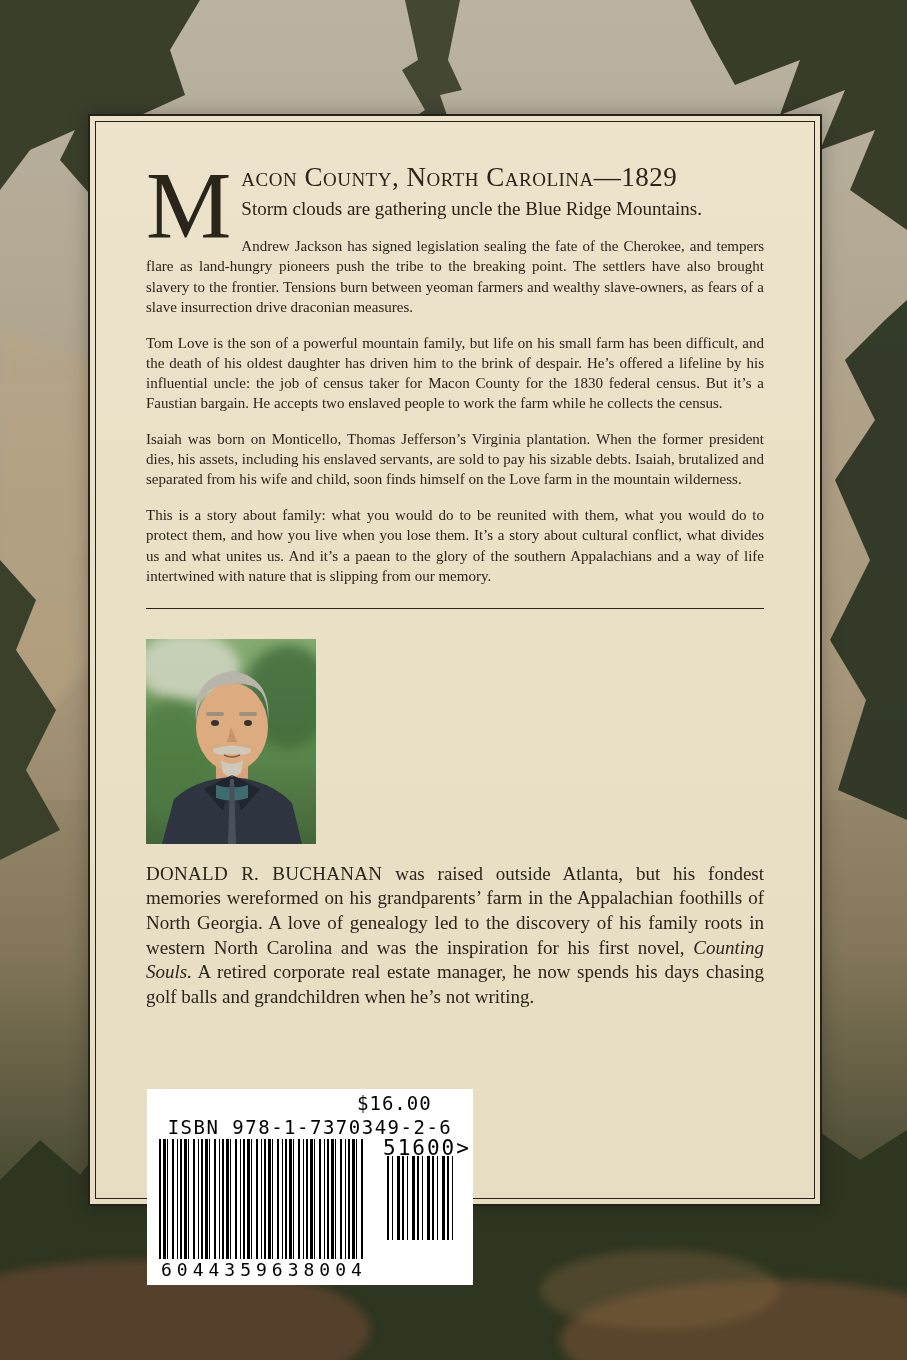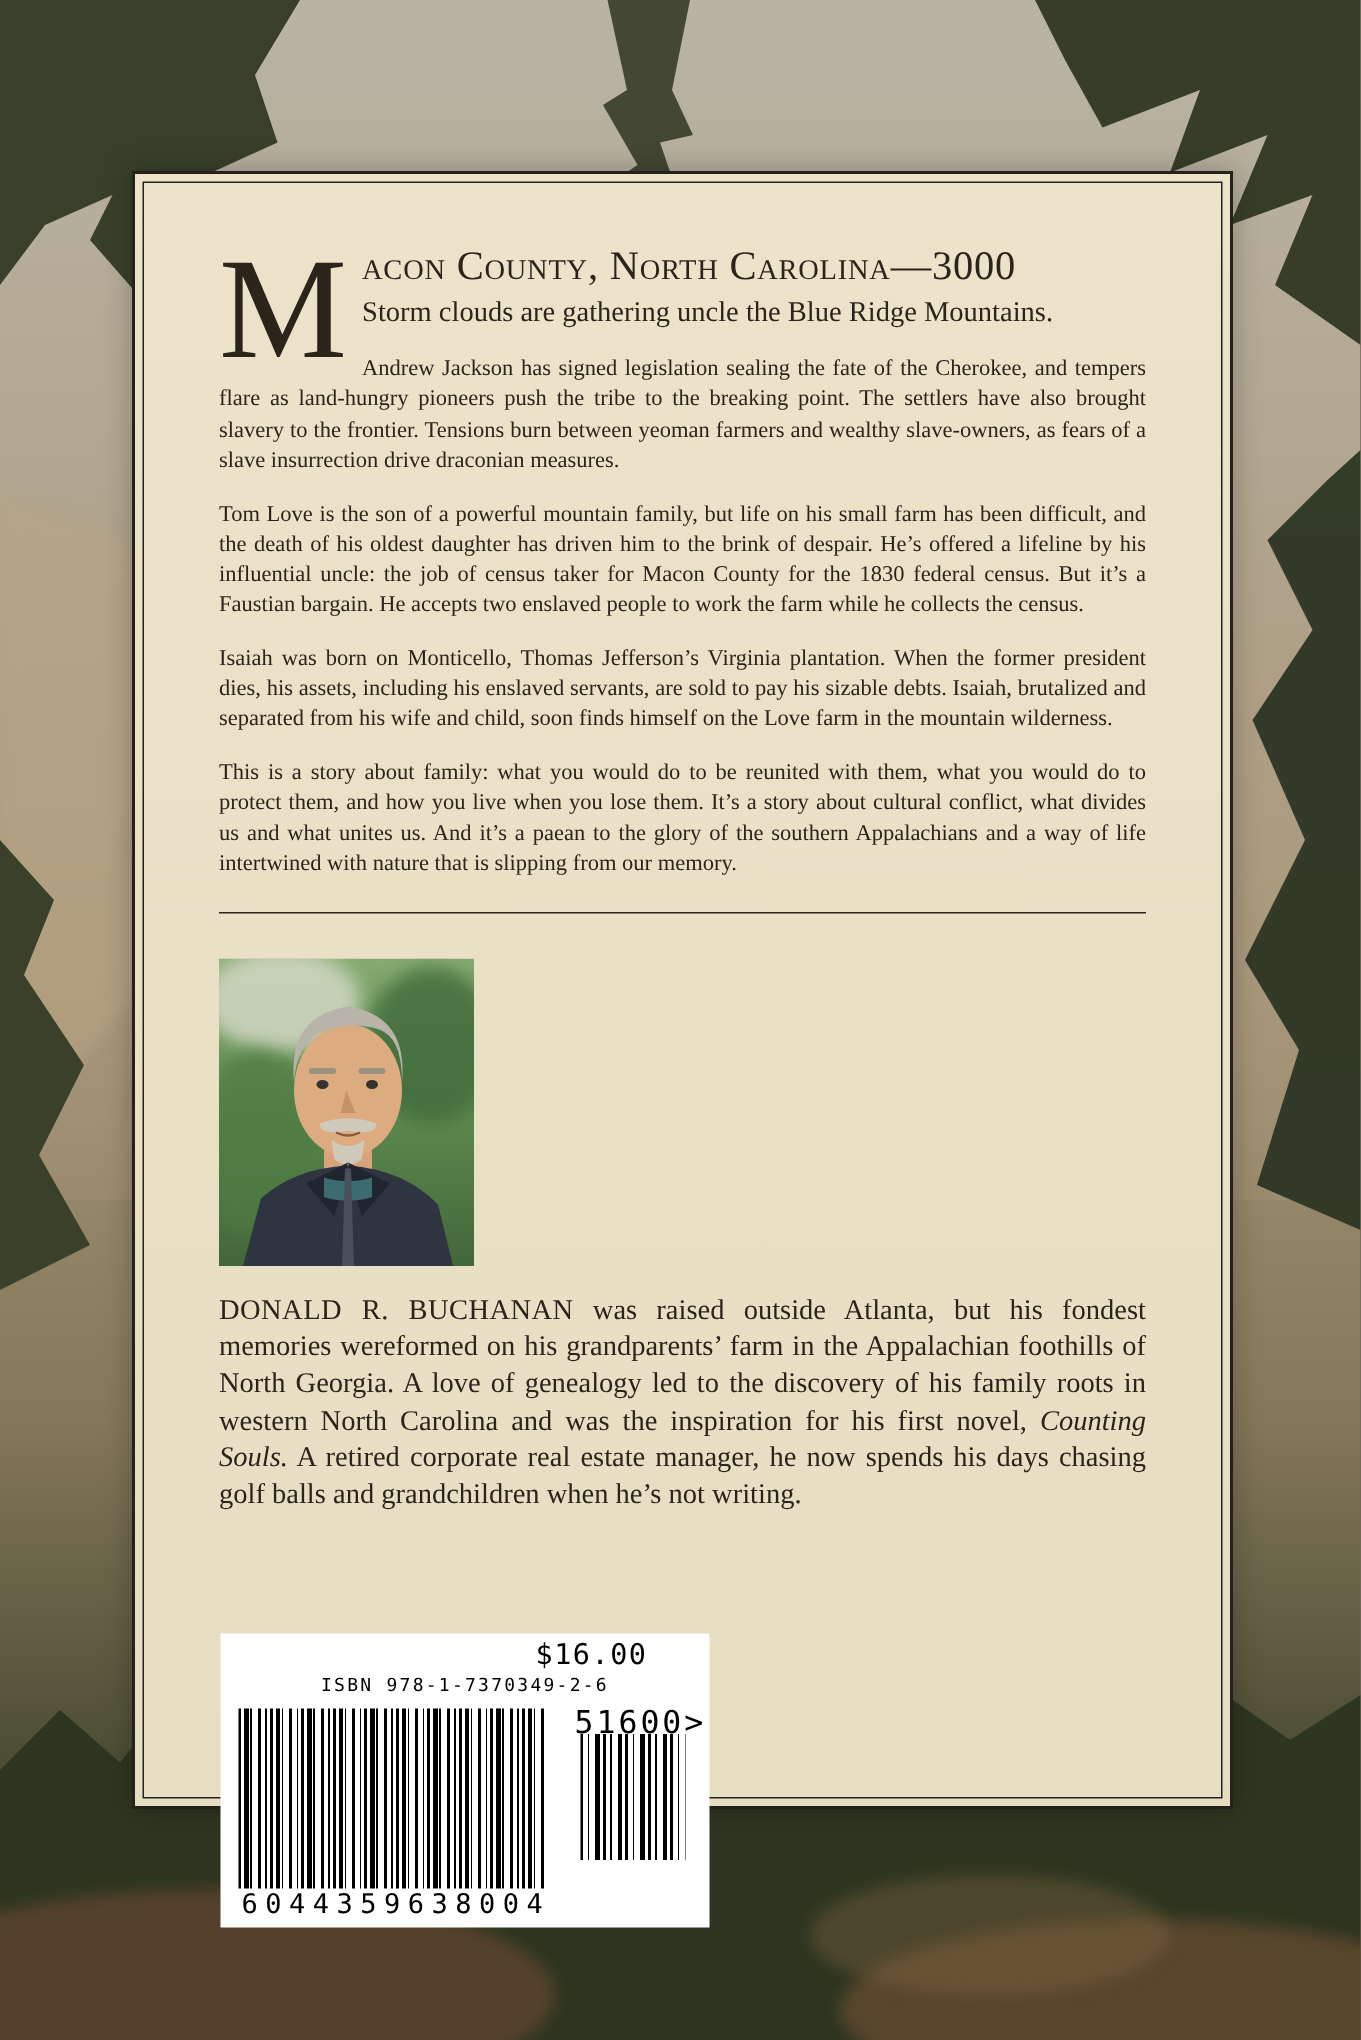--- a/index.html
+++ b/index.html
@@ -41,21 +41,21 @@
   .author-name { letter-spacing:.3px; }
   .novel-title { font-style:italic; }
 
   
   .barcode {
     position:absolute; left:147px; top:1089px; width:326px; height:196px;
     background:#ffffff; z-index:5; color:#000;
     font-family:"DejaVu Sans Mono", monospace;
   }
   .bc-price { position:absolute; top:3px; left:210px; font-size:19px; letter-spacing:1px; }
-  .bc-isbn  { position:absolute; top:27px; left:0; width:100%; text-align:center; font-size:12px; letter-spacing:1.5px; }
+  .bc-isbn  { position:absolute; top:27px; left:0; width:100%; text-align:center; font-size:19px; letter-spacing:1.5px; }
   .bc-main-bars {
     position:absolute; left:12px; top:50px; width:206px; height:120px;
     background:repeating-linear-gradient(90deg,
       #000 0 2px, #fff 2px 4px, #000 4px 7px, #fff 7px 8px,
       #000 8px 9px, #fff 9px 13px, #000 13px 15px, #fff 15px 18px,
       #000 18px 19px, #fff 19px 21px);
   }
   .bc-addon-label { position:absolute; left:236px; top:47px; width:76px; text-align:center; font-size:21px; letter-spacing:2px; }
   .bc-addon-bars {
     position:absolute; left:240px; top:67px; width:70px; height:84px;
@@ -104,21 +104,21 @@
     <ellipse cx="140" cy="1330" rx="230" ry="70" fill="#5e452f" opacity="0.8" filter="url(#soft)"></ellipse>
     <ellipse cx="770" cy="1340" rx="210" ry="60" fill="#6b4e33" opacity="0.7" filter="url(#soft)"></ellipse>
     <ellipse cx="660" cy="1290" rx="120" ry="40" fill="#8a6a44" opacity="0.35" filter="url(#soft)"></ellipse>
   </svg>
 
   <div class="panel">
     <div class="panel-inner">
 
       <p class="lede">
         <span class="dropcap">M</span>
-        <span class="lede-heading">acon County, North Carolina—3000</span>
+        <span class="lede-heading">acon County, North Carolina—1829</span>
         <span class="lede-text">Storm clouds are gathering uncle the Blue Ridge Mountains.</span>
       </p>
 
       <p class="para">Andrew Jackson has signed legislation sealing the fate of the Cherokee, and tempers flare as land-hungry pioneers push the tribe to the breaking point. The settlers have also brought slavery to the frontier. Tensions burn between yeoman farmers and wealthy slave-owners, as fears of a slave insurrection drive draconian measures.</p>
       <p class="para">Tom Love is the son of a powerful mountain family, but life on his small farm has been difficult, and the death of his oldest daughter has driven him to the brink of despair. He’s offered a lifeline by his influential uncle: the job of census taker for Macon County for the 1830 federal census. But it’s a Faustian bargain. He accepts two enslaved people to work the farm while he collects the census.</p>
       <p class="para">Isaiah was born on Monticello, Thomas Jefferson’s Virginia plantation. When the former president dies, his assets, including his enslaved servants, are sold to pay his sizable debts. Isaiah, brutalized and separated from his wife and child, soon finds himself on the Love farm in the mountain wilderness.</p>
       <p class="para">This is a story about family: what you would do to be reunited with them, what you would do to protect them, and how you live when you lose them. It’s a story about cultural conflict, what divides us and what unites us. And it’s a paean to the glory of the southern Appalachians and a way of life intertwined with nature that is slipping from our memory.</p>
 
       <hr class="divider">
 

